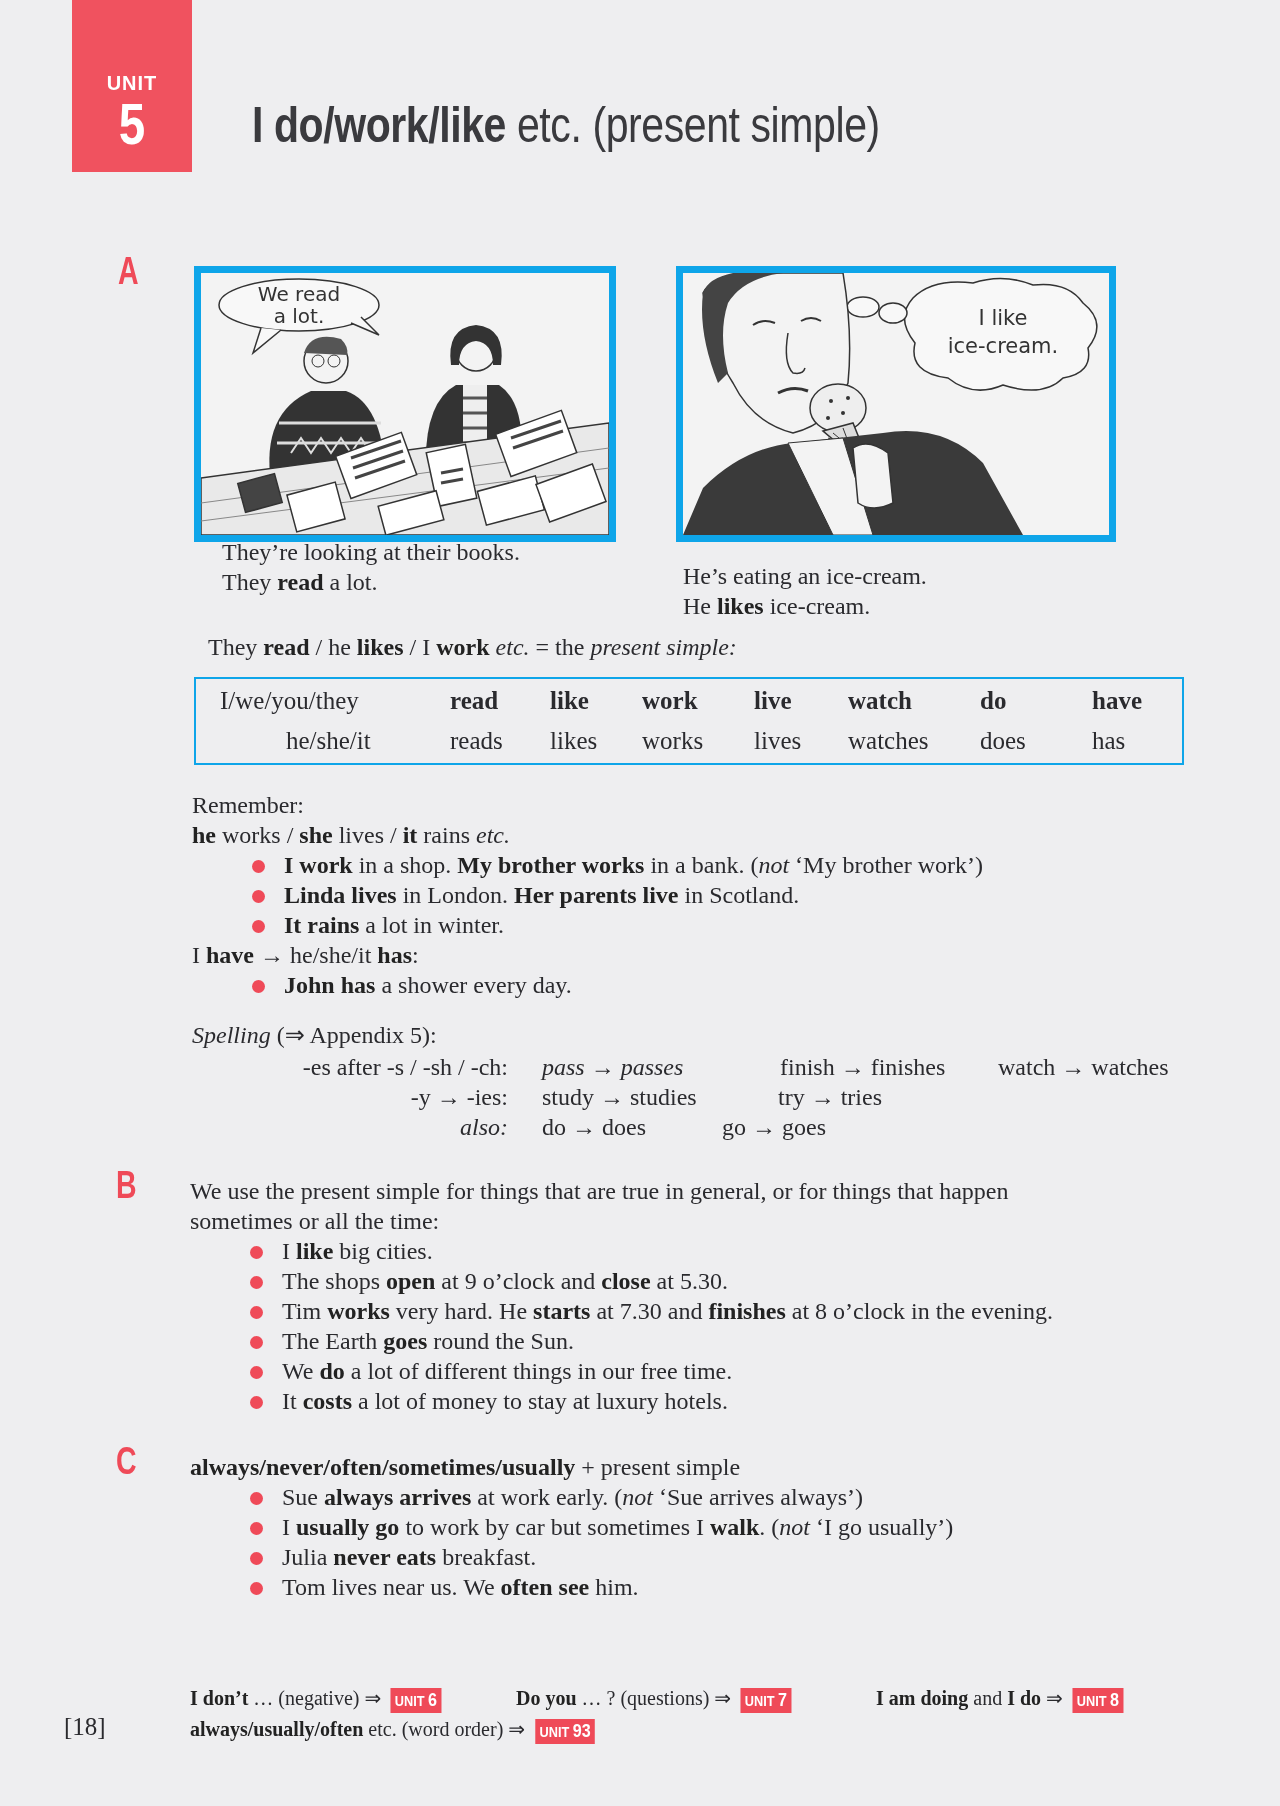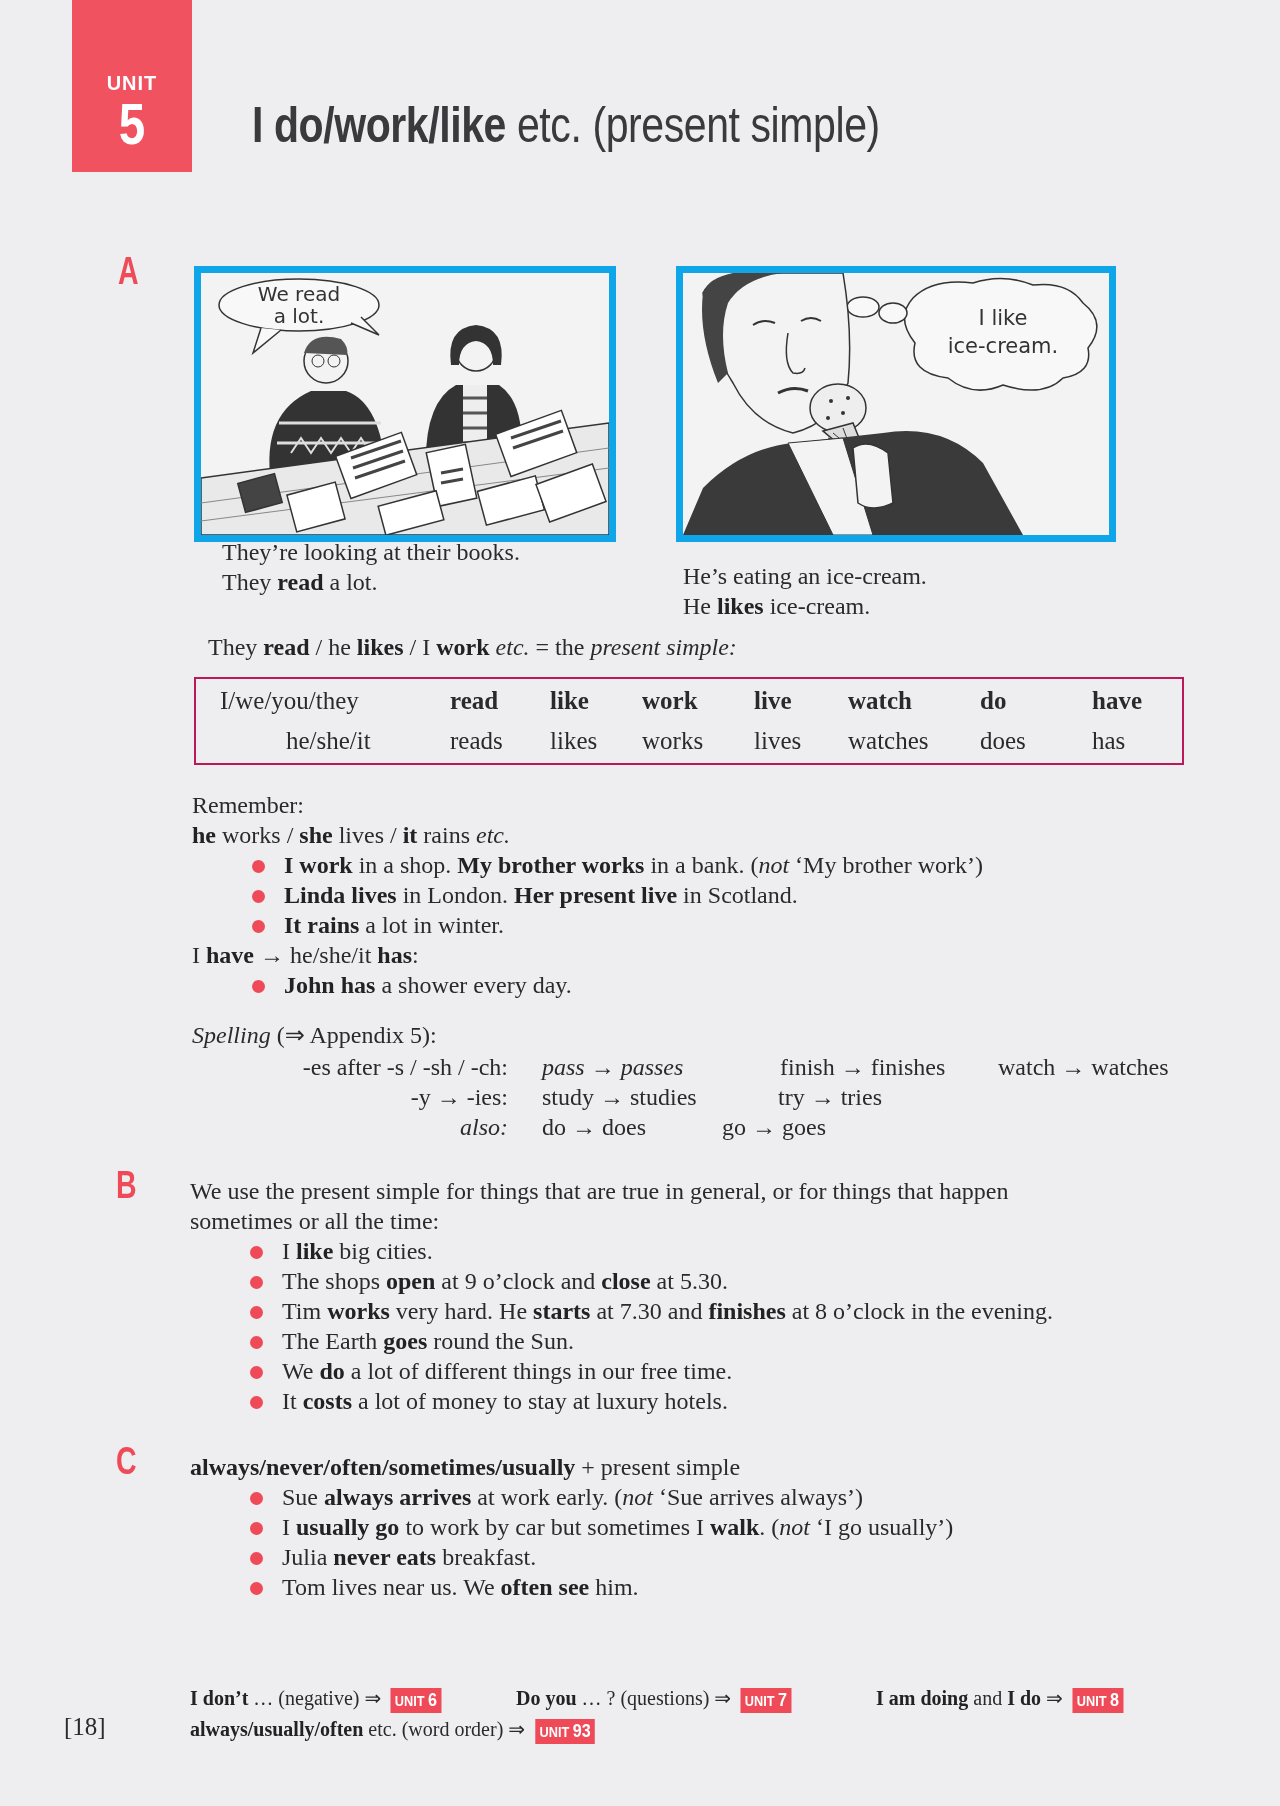--- a/index.html
+++ b/index.html
@@ -28,21 +28,21 @@
   .serif { font-family:"Liberation Serif",serif; font-size:24px; line-height:30px; white-space:nowrap; }
   .serif b { font-weight:bold; color:#222; }
   .pic { border:7px solid #0ea5e9; background:#f3f3f3; overflow:hidden; }
   .bullet-list { list-style:none; margin:0; padding:0; }
   .bullet-list li { position:relative; padding-left:34px; }
   .bullet-list li::before {
     content:""; position:absolute; left:2px; top:10px; width:13px; height:13px;
     border-radius:50%; background:#ef4a58;
   }
   .forms-table {
-    left:194px; top:677px; width:990px; height:88px; border:2px solid #be185d;
+    left:194px; top:677px; width:990px; height:88px; border:2px solid #0ea5e9;
     box-sizing:border-box;
   }
   .forms-table .cell { position:absolute; font-family:"Liberation Serif",serif; font-size:25px; white-space:nowrap; }
   .unit-tag {
     display:inline-block; background:#ef4a58; color:#fff;
     font-family:"Liberation Sans",sans-serif; font-weight:bold; font-size:15px;
     padding:2px 5px; line-height:20px; vertical-align:middle; transform:scaleX(.85);
   }
   .unit-tag .big { font-size:19px; }
 </style>
@@ -160,21 +160,21 @@
   <div class="cell" style="left:784px; top:48px;">does</div>
   <div class="cell" style="left:896px; top:8px; font-weight:bold;">have</div>
   <div class="cell" style="left:896px; top:48px;">has</div>
 </div>
 
 <div class="abs serif" style="left:192px; top:790px;">
   <div>Remember:</div>
   <div><b>he</b><span> works / </span><b>she</b><span> lives / </span><b>it</b><span> rains </span><i>etc.</i></div>
   <ul class="bullet-list" style="margin-left:58px;">
     <li><b>I work</b><span> in a shop. </span><b>My brother works</b><span> in a bank.    (</span><i>not</i><span> ‘My brother work’)</span></li>
-    <li><b>Linda lives</b><span> in London. </span><b>Her present live</b><span> in Scotland.</span></li>
+    <li><b>Linda lives</b><span> in London. </span><b>Her parents live</b><span> in Scotland.</span></li>
     <li><b>It rains</b><span> a lot in winter.</span></li>
   </ul>
   <div><span>I </span><b>have</b><span> → he/she/it </span><b>has</b><span>:</span></div>
   <ul class="bullet-list" style="margin-left:58px;">
     <li><b>John has</b><span> a shower every day.</span></li>
   </ul>
 </div>
 
 <div class="abs serif" style="left:192px; top:1020px;">
   <i>Spelling</i><span> (⇒ Appendix 5):</span>

